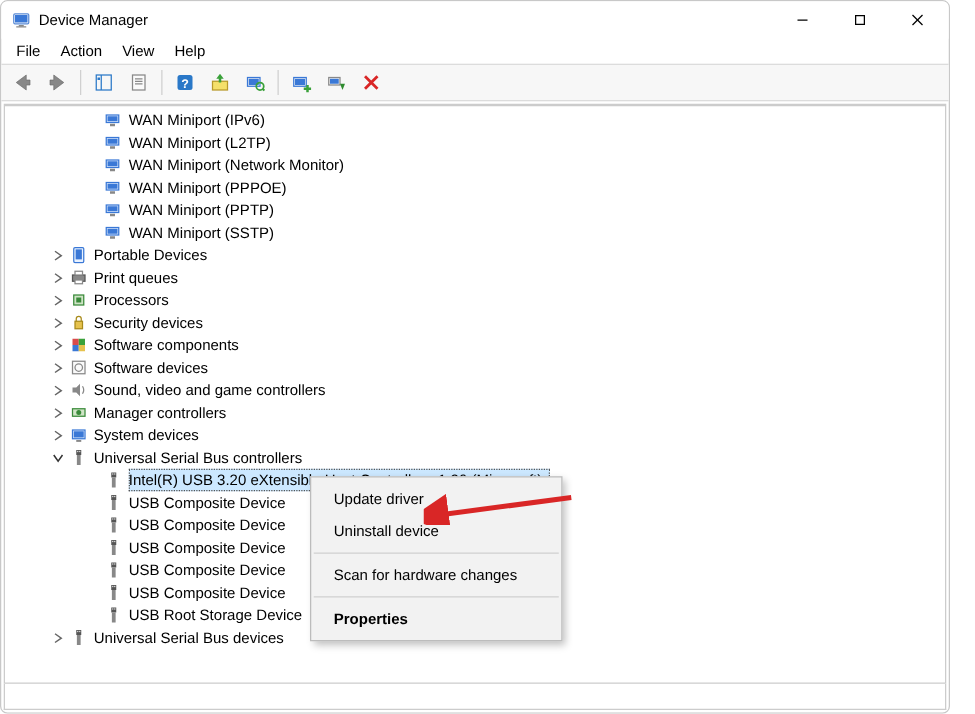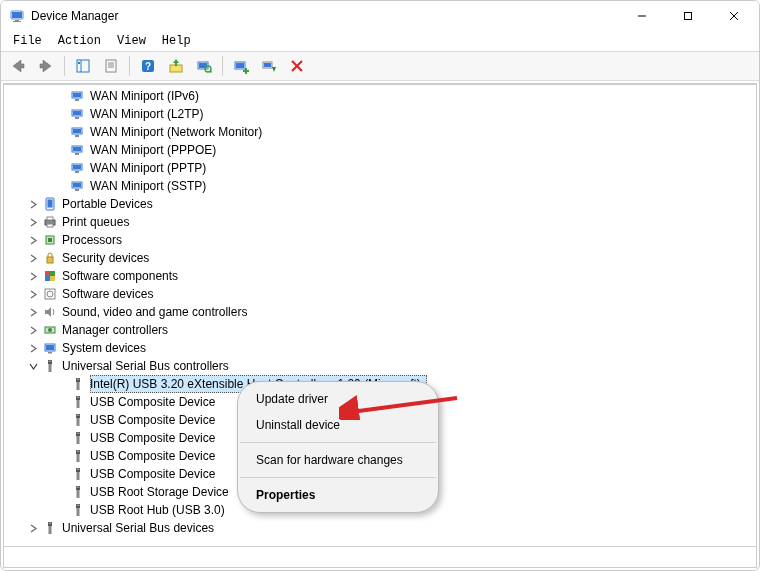--- a/index.html
+++ b/index.html
@@ -46,21 +46,20 @@
     font-family: "Segoe UI Symbol", sans-serif;
     font-size: 10px; color: #000;
   }
   
   .menubar {
     height: 20px;
     display: flex;
     align-items: center;
     padding: 0 4px;
     font-size: 12px;
-    font-family: Liberation Mono, monospace;
   }
   .menuitem { padding: 2px 8px; }
   
   .toolbar {
     height: 28px;
     border-top: 1px solid #dcdcdc;
     border-bottom: 1px solid #dcdcdc;
     background: #f7f7f7;
     display: flex;
     align-items: center;
@@ -85,21 +84,21 @@
     flex-direction: column;
     border-top: 1px solid #cccccc;
     margin: 2px;
     position: relative;
   }
   .tree-pane {
     flex: 1;
     border: 1px solid #cccccc;
     overflow: auto;
     background: #ffffff;
-    padding: 2px 0 2px 0;
+    padding: 2px 0 2px 13px;
     position: relative;
   }
   .status-pane {
     height: 20px;
     border: 1px solid #cccccc;
     border-top: none;
     background: #ffffff;
   }
   
   .tree { font-size: 12px; line-height: 18px; }
@@ -575,32 +574,20 @@
             <span class="icon">
               <svg viewBox="0 0 14 14">
                 <rect x="5" y="1" width="4" height="4" fill="#555"></rect>
                 <rect x="5.7" y="1.7" width="1" height="1" fill="#ddd"></rect>
                 <rect x="7.3" y="1.7" width="1" height="1" fill="#ddd"></rect>
                 <rect x="5.5" y="5" width="3" height="8" fill="#888"></rect>
               </svg>
             </span>
             <span class="label">USB Root Storage Device</span>
           </div>
-        <div class="row">
-            <span class="indent" style="width:58px"></span>
-            <span class="icon">
-              <svg viewBox="0 0 14 14">
-                <rect x="5" y="1" width="4" height="4" fill="#555"></rect>
-                <rect x="5.7" y="1.7" width="1" height="1" fill="#ddd"></rect>
-                <rect x="7.3" y="1.7" width="1" height="1" fill="#ddd"></rect>
-                <rect x="5.5" y="5" width="3" height="8" fill="#888"></rect>
-              </svg>
-            </span>
-            <span class="label">USB Root Hub (USB 3.0)</span>
-          </div>
 
         <div class="row">
             <span class="indent" style="width:14px"></span>
             <span class="expander">
               <svg viewBox="0 0 9 9">
                 <path d="M2 1 L7 4.5 L2 8" fill="none" stroke="#666" stroke-width="1.2"></path>
               </svg>
             </span>
             <span class="icon">
               <svg viewBox="0 0 14 14">
@@ -608,21 +595,21 @@
                 <rect x="5.7" y="1.7" width="1" height="1" fill="#ddd"></rect>
                 <rect x="7.3" y="1.7" width="1" height="1" fill="#ddd"></rect>
                 <rect x="5.5" y="5" width="3" height="8" fill="#888"></rect>
               </svg>
             </span>
             <span class="label">Universal Serial Bus devices</span>
           </div>
 
       </div>
 
-      <div class="ctxmenu" style="left:233px; top:296px;border-radius:23px;">
+      <div class="ctxmenu" style="left:244px; top:296px;">
         <div class="ctxitem">Update driver</div>
         <div class="ctxitem">Uninstall device</div>
         <div class="ctxsep"></div>
         <div class="ctxitem">Scan for hardware changes</div>
         <div class="ctxsep"></div>
         <div class="ctxitem bold">Properties</div>
       </div>
 
       <svg class="arrow" style="left:335px; top:305px;" width="130" height="30">
         <defs>

